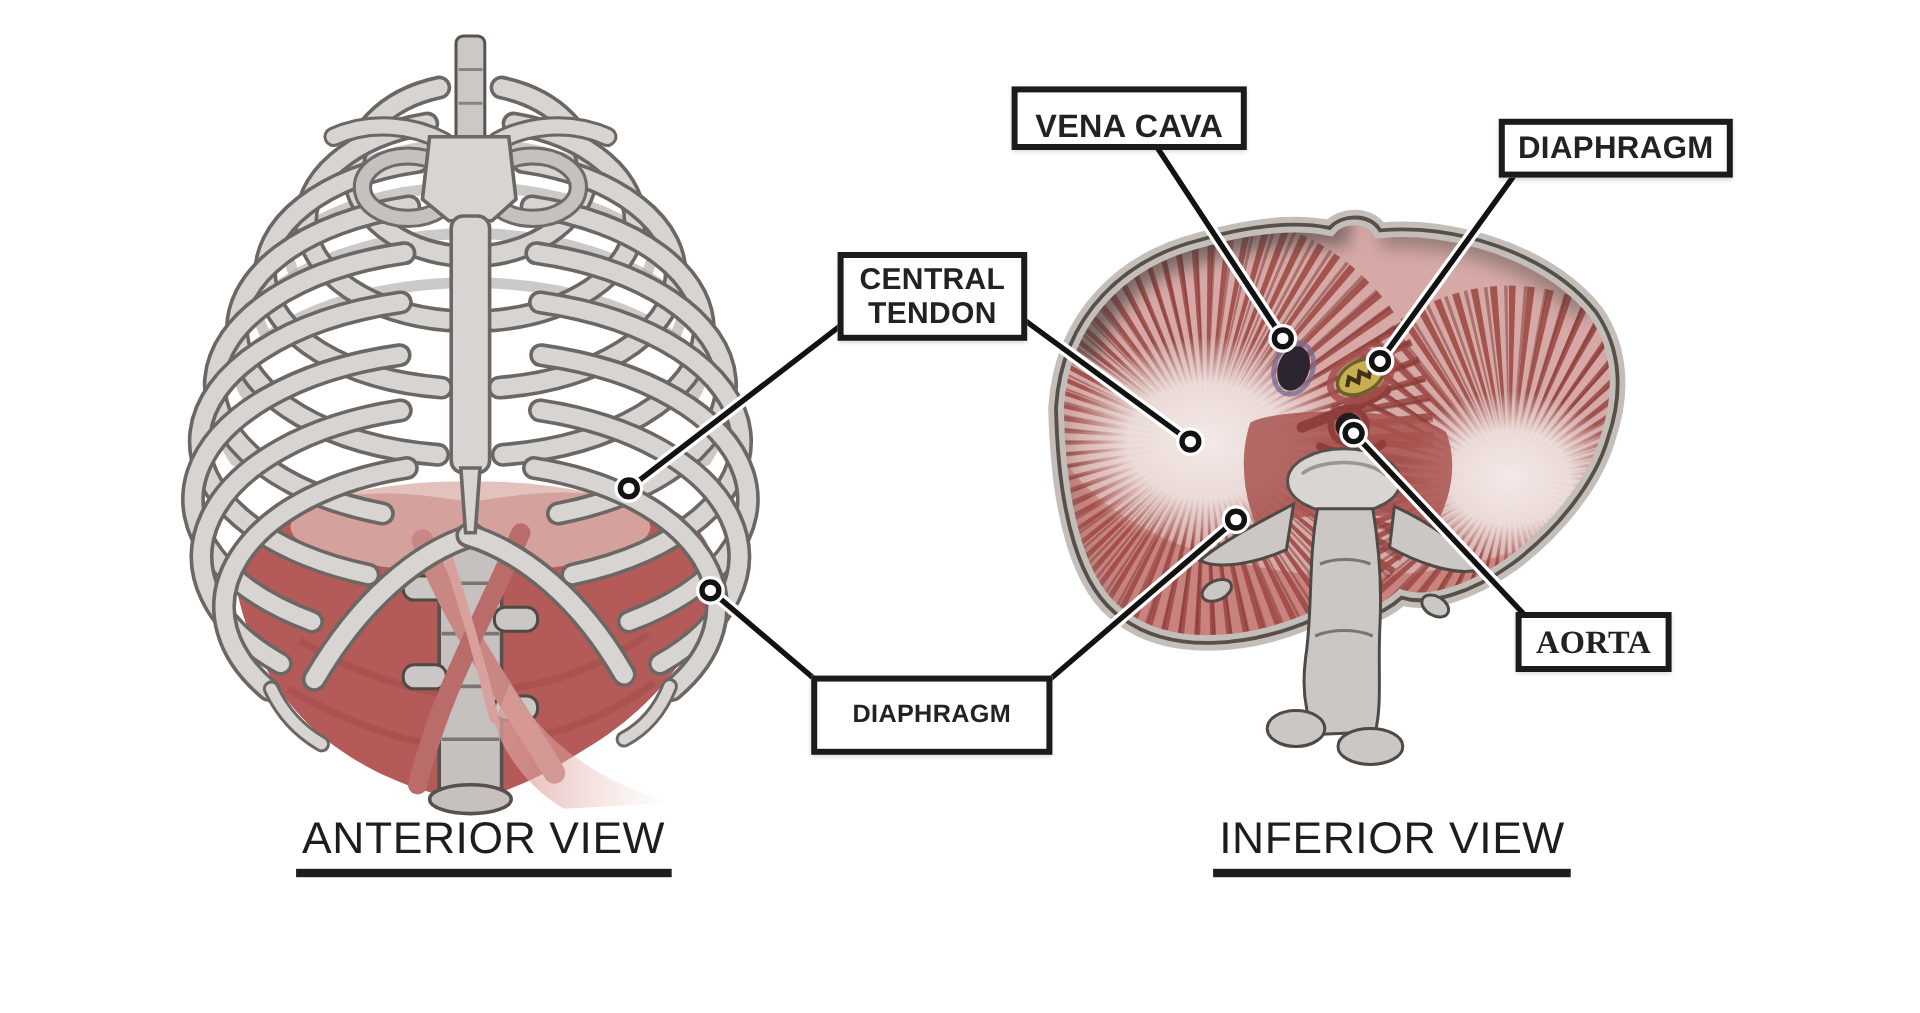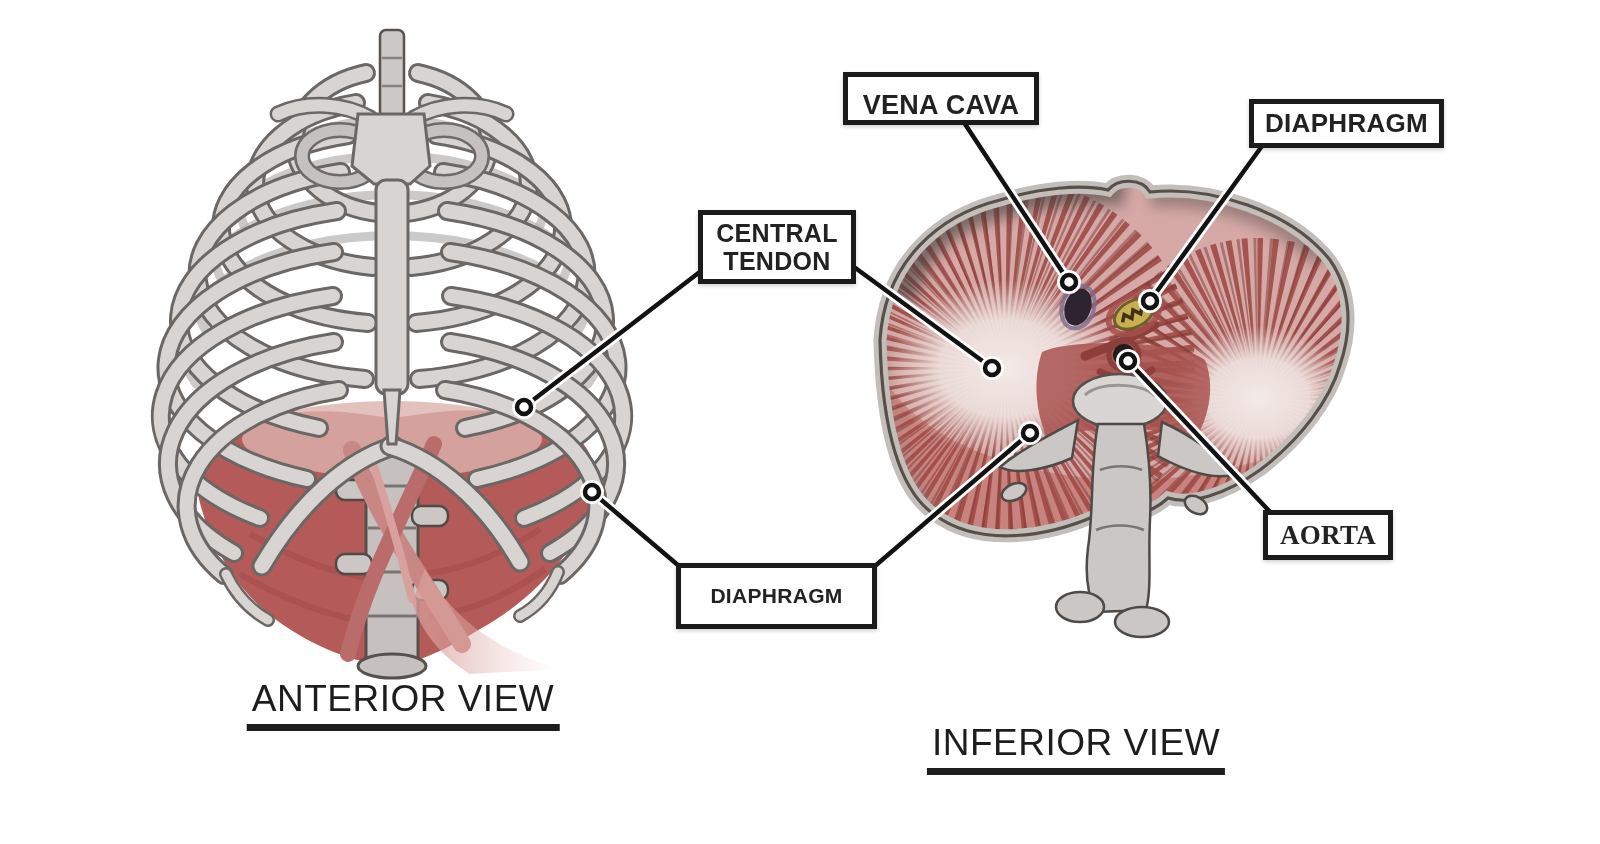--- a/index.html
+++ b/index.html
@@ -13,21 +13,21 @@
          box-shadow:0 2px 4px rgba(0,0,0,.18);}
   .lbl-vena{left:843px;top:72px;width:196px;height:53px;font-size:27px;align-items:flex-end;}
   .lbl-eso{left:1249px;top:99px;width:195px;height:49px;font-size:26px;}
   .lbl-ct{left:698px;top:210px;width:158px;height:74px;font-size:25px;padding:1px 8px;}
   .lbl-dia{left:676px;top:563px;width:201px;height:66px;font-size:21px;}
   .lbl-aorta{left:1263px;top:510px;width:130px;height:50px;font-size:27px;font-family:Liberation Serif, serif;}
   .view-title{position:absolute;transform:translateX(-50%);color:var(--title-text,#1d1d1d);
          font-weight:400;font-size:37px;letter-spacing:.5px;padding:0 5px 4px 5px;
          border-bottom:7px solid var(--title-text,#1d1d1d);white-space:nowrap;}
   .vt-ant{left:403px;top:678px;}
-  .vt-inf{left:1076px;top:678px;margin-top:44px;}
+  .vt-inf{left:1160px;top:678px;}
   
   .rb{stroke:var(--bone-outline,#6b6764);stroke-width:20;fill:none;stroke-linecap:round;}
   .rf{stroke:var(--bone-light,#d7d4d1);stroke-width:14;fill:none;stroke-linecap:round;}
   .rp{stroke:#b7b3b0;stroke-width:9;fill:none;opacity:.7;stroke-linecap:round;}
   .bone{fill:var(--bone-light,#d7d4d1);stroke:var(--bone-outline,#6b6764);stroke-width:3;}
   .bone2{fill:#cbc7c4;stroke:#4f4a46;stroke-width:2.5;}
   .lead-w{stroke:#fff;stroke-width:10;stroke-linecap:round;fill:none;}
   .lead-b{stroke:var(--leader-line,#121212);stroke-width:4.5;stroke-linecap:round;fill:none;}
   .dot-halo{fill:none;stroke:#fff;stroke-width:3;}
   .dot{fill:#fff;stroke:var(--leader-line,#121212);stroke-width:4.5;}

